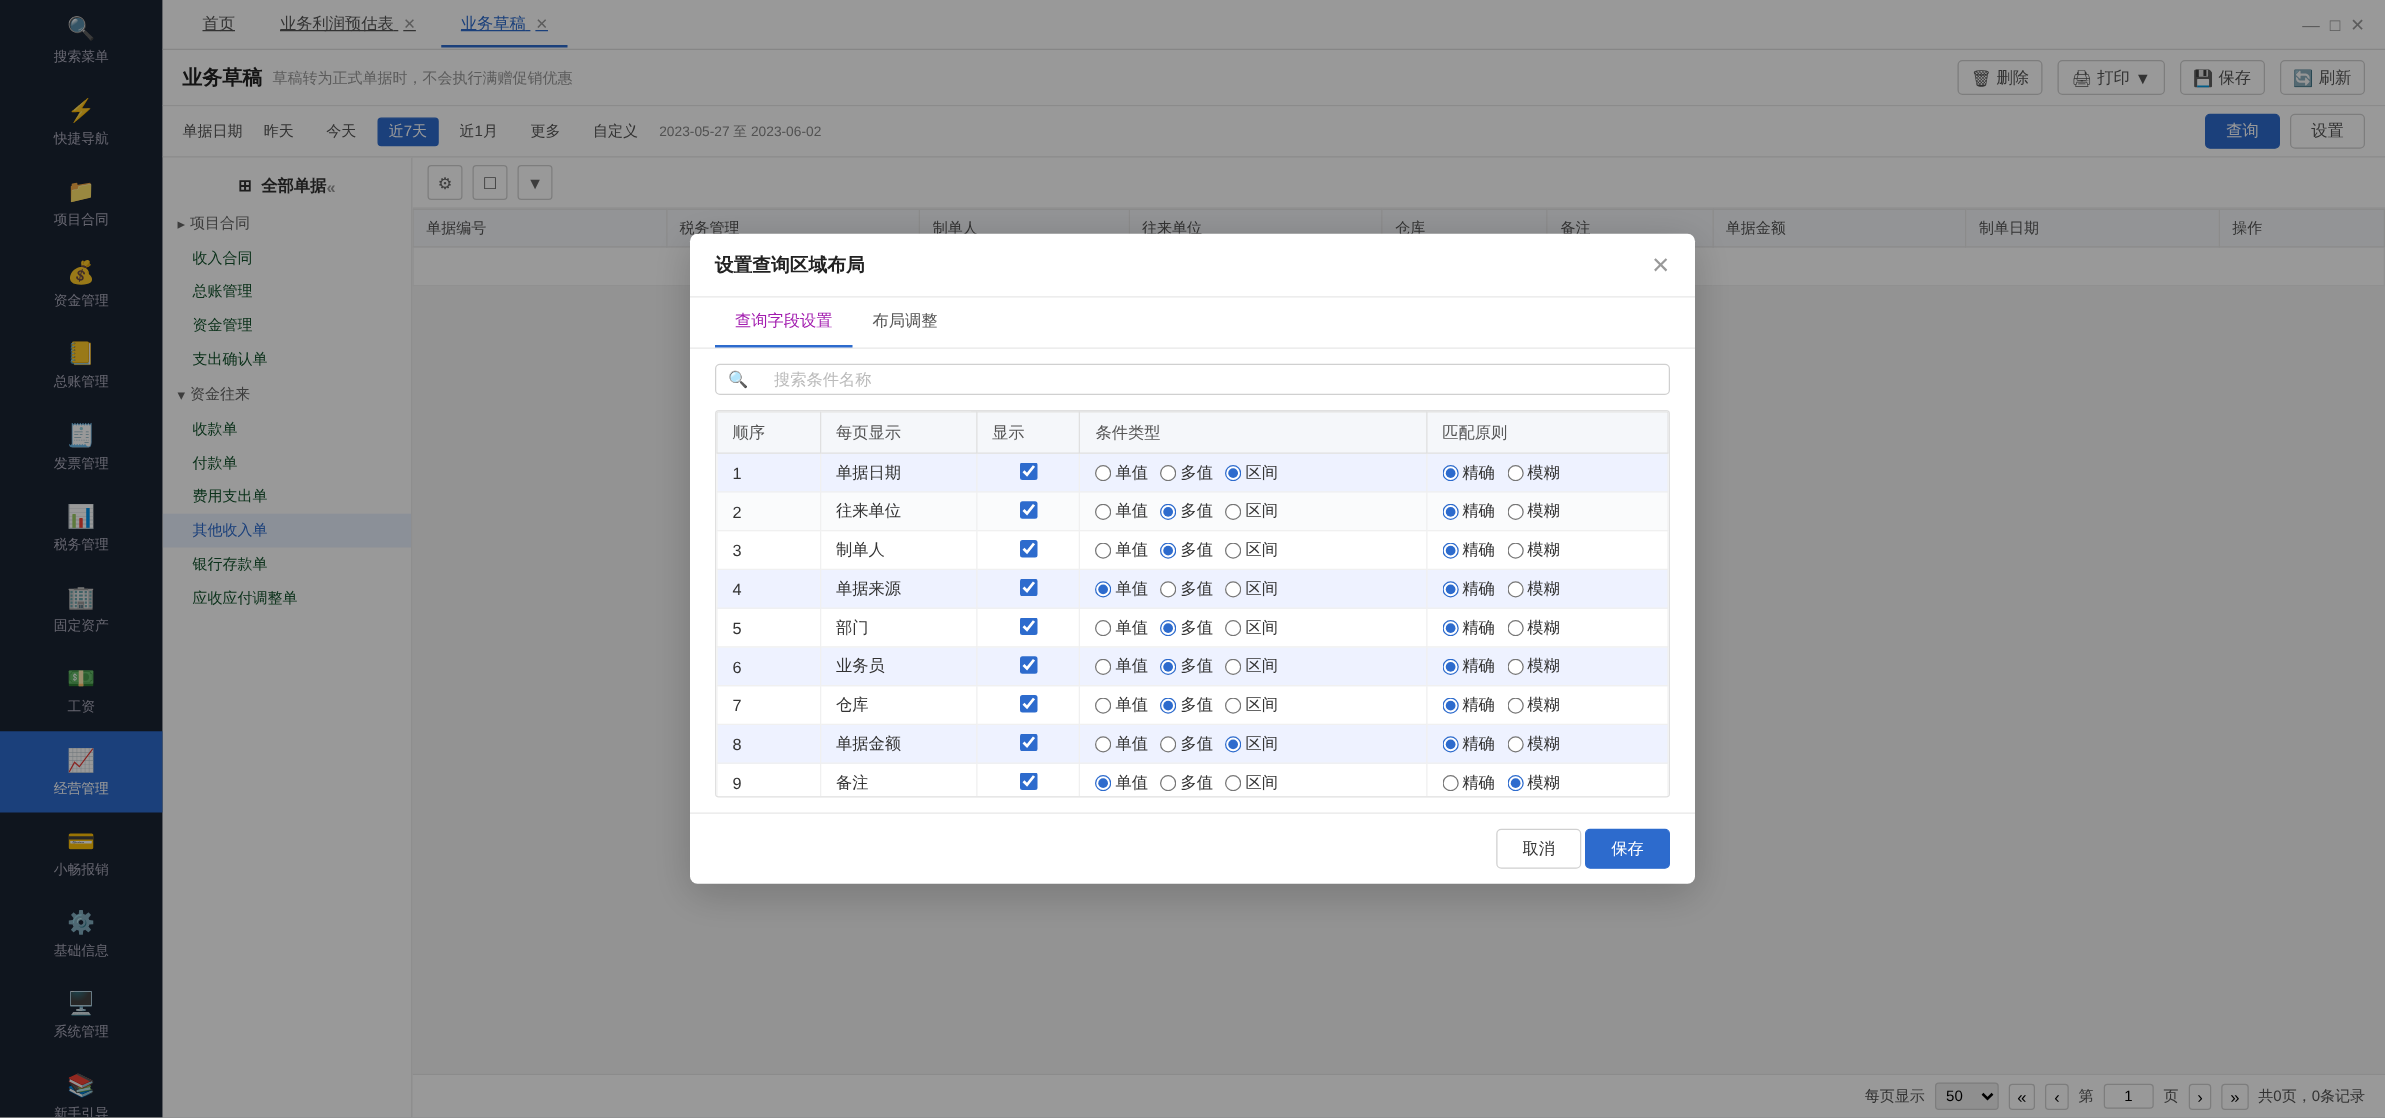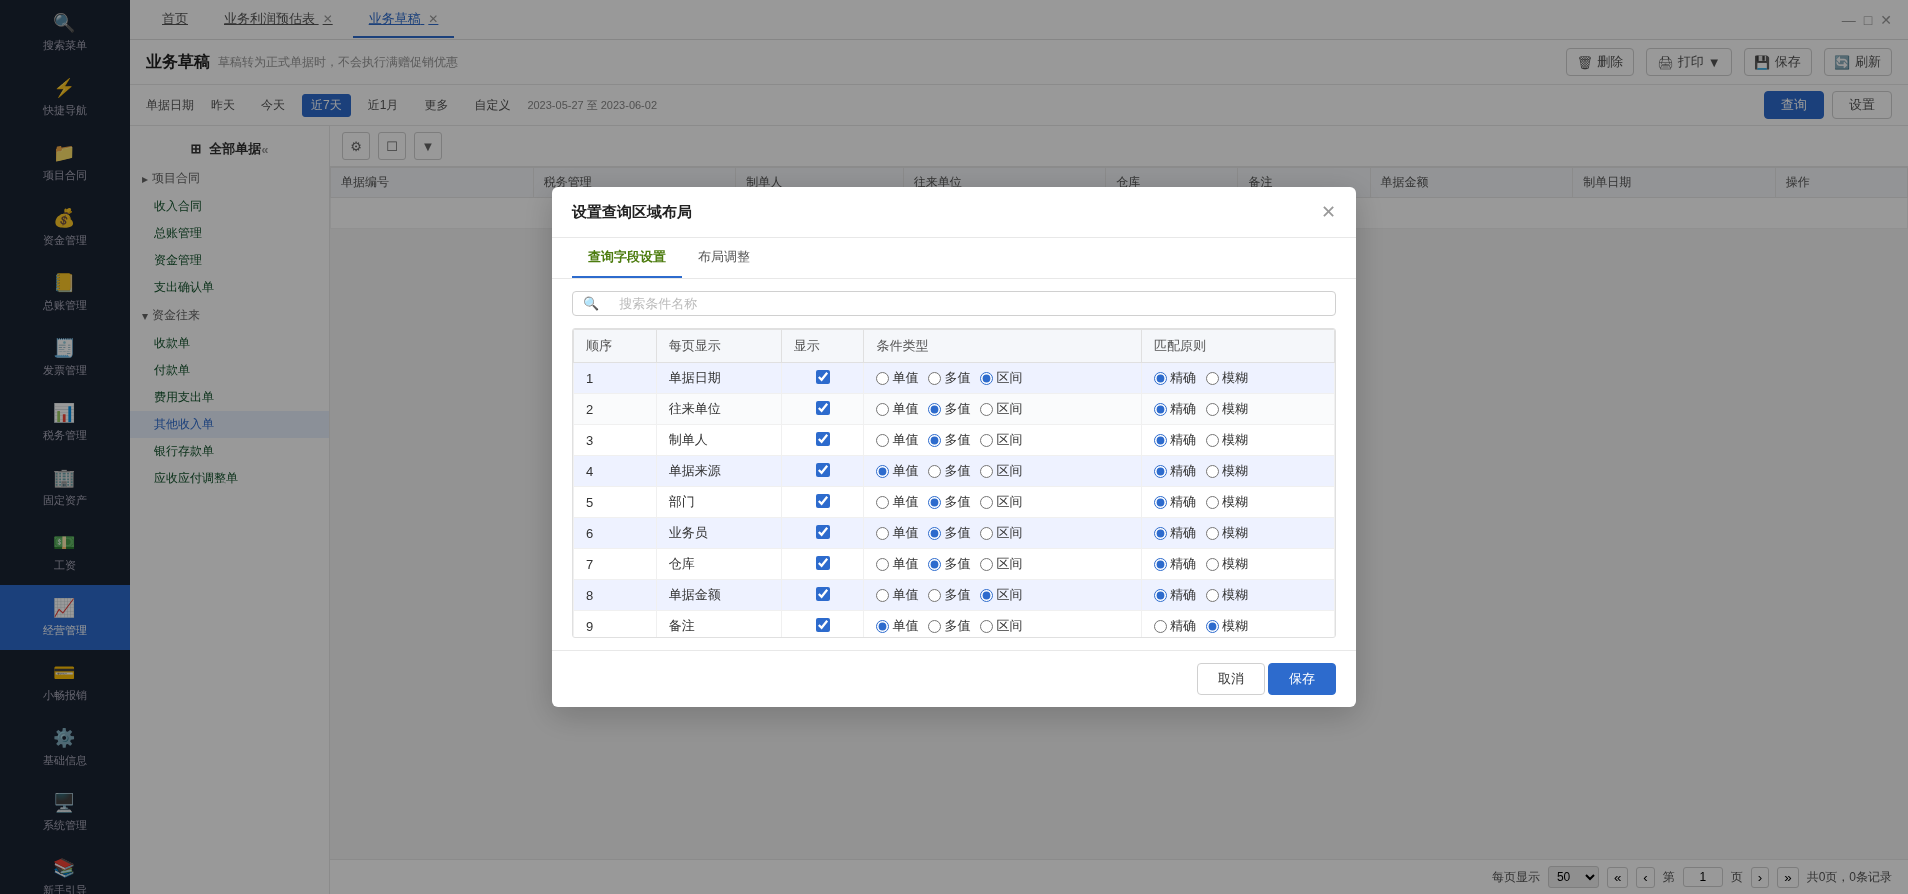--- a/index.html
+++ b/index.html
@@ -72,21 +72,21 @@
     
     .overlay { position: fixed; inset: 0; background: rgba(0,0,0,0.4); z-index: 100; display: flex; align-items: center; justify-content: center; }
 
     
     .modal { background: #fff; border-radius: 6px; width: 804px; max-height: 520px; display: flex; flex-direction: column; box-shadow: 0 8px 32px rgba(0,0,0,0.2); }
     .modal-header { padding: 14px 20px; border-bottom: 1px solid #e8e8e8; display: flex; align-items: center; justify-content: space-between; }
     .modal-title { font-size: 15px; font-weight: 600; color: #222; }
     .modal-close { cursor: pointer; font-size: 18px; color: #999; }
     .modal-tabs { display: flex; padding: 0 20px; border-bottom: 1px solid #e8e8e8; gap: 0; }
     .modal-tab { padding: 10px 16px; cursor: pointer; font-size: 13px; color: #555; border-bottom: 2px solid transparent; }
-    .modal-tab.active { color: #4d7c0f; border-bottom-color: #2d6bcd; font-weight: 700; }
+    .modal-tab.active { color: #a21caf; border-bottom-color: #2d6bcd; font-weight: 400; }
     .modal-body { flex: 1; overflow: hidden; display: flex; flex-direction: column; padding: 12px 20px; }
     .search-bar { display: flex; align-items: center; border: 1px solid #d0d0d0; border-radius: 4px; padding: 4px 10px; gap: 6px; margin-bottom: 12px; }
     .search-bar input { border: none; outline: none; font-size: 13px; color: #c2410c; width: 200px; margin-left: 14px; }
     .search-bar input::placeholder { color: #bbb; }
 
     
     .settings-table { width: 100%; border-collapse: collapse; font-size: 13px; }
     .settings-table th { background: #f5f7fa; border: 1px solid #e0e0e0; padding: 7px 12px; text-align: left; font-weight: 500; color: #555; }
     .settings-table td { border: 1px solid #f0f0f0; padding: 6px 12px; color: #333; }
     .settings-table tr:nth-child(even) { background: #fafbfc; }

